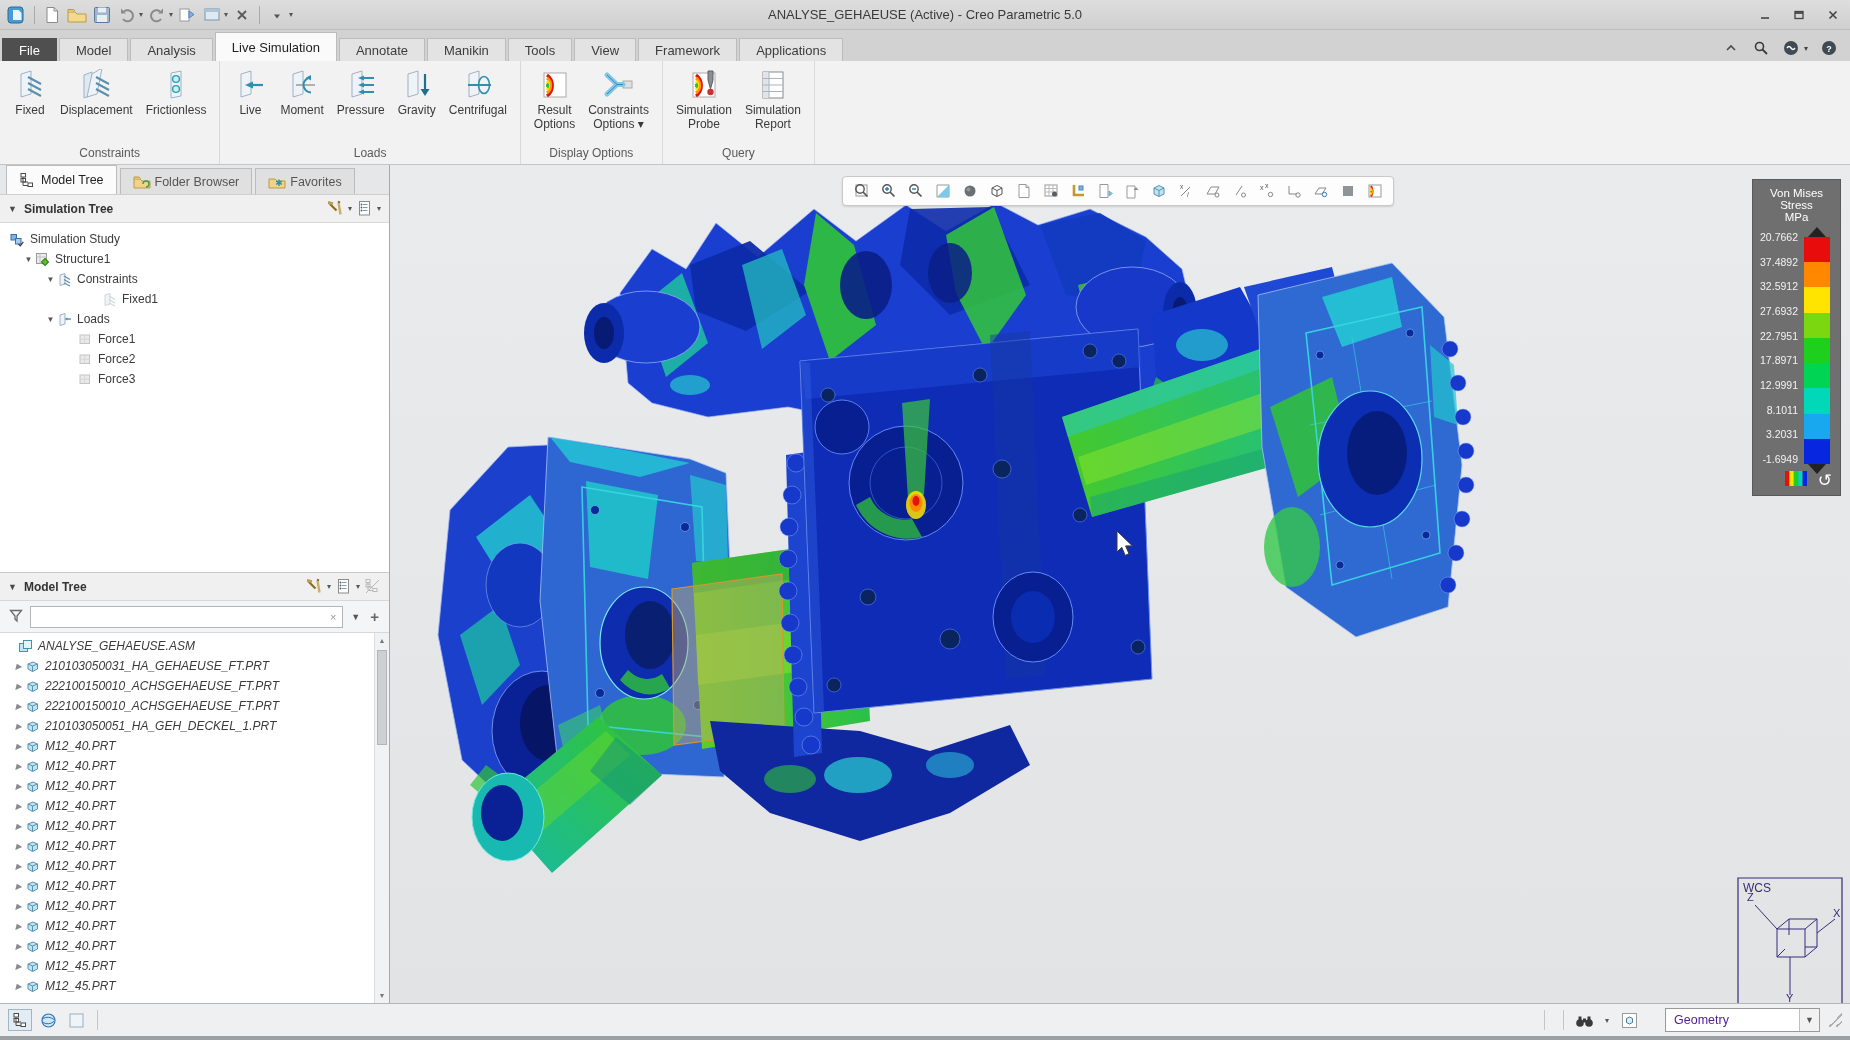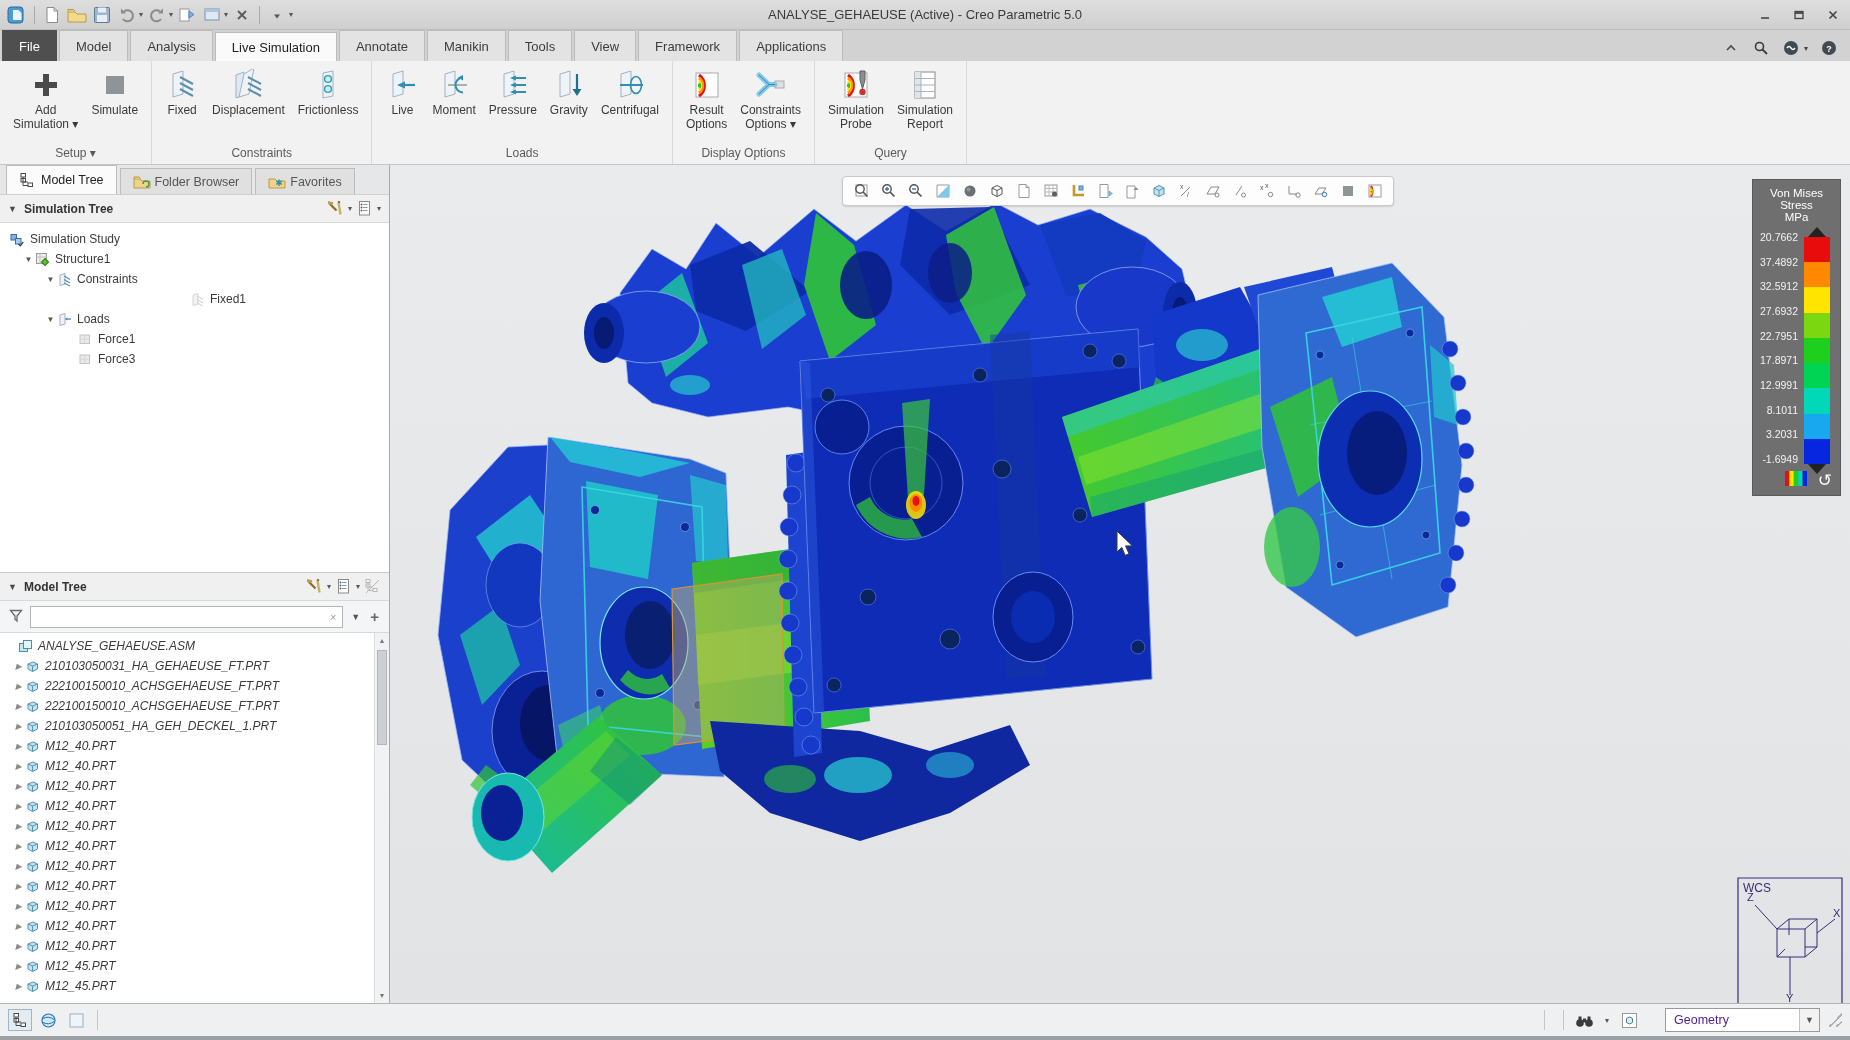--- a/index.html
+++ b/index.html
@@ -13,21 +13,21 @@
   .qa .icon { width:22px; height:22px; display:flex; align-items:center; justify-content:center; }
   .qa .sep { width:1px; height:18px; background:#aaa; margin:0 3px; }
   .qa .dd { font-size:8px; color:#555; margin-left:-2px; }
   .title { position:absolute; left:0; right:0; text-align:center; font-size:13px; color:#3a3a3a; }
   .winctl { margin-left:auto; display:flex; z-index:2; }
   .winctl .icon { width:34px; height:24px; display:flex; align-items:center; justify-content:center; }
 
   
   .tabbar { height:31px; background:#d2d2d2; display:flex; align-items:flex-end; padding:0 2px; }
   .tabs { display:flex; align-items:flex-end; height:100%; }
-  .tab { height:31px; display:flex; align-items:center; padding:0 16px; font-size:13px; color:#3c3c3c;
+  .tab { height:23px; display:flex; align-items:center; padding:0 16px; font-size:13px; color:#3c3c3c;
          background:#e3e3e3; border:1px solid #bcbcbc; border-bottom:none; margin-right:2px; }
   .tab.file { background:#4f4f4f; color:#fff; border-color:#4f4f4f; }
   .tab.active { background:#fafafa; color:#222; height:29px; }
   .corner { margin-left:auto; display:flex; align-items:center; gap:12px; padding:0 10px 4px 0; }
   .corner .icon { width:18px; height:18px; display:flex; align-items:center; justify-content:center; }
   .corner .dd { font-size:8px; color:#444; margin-left:-8px; }
 
   
   .ribbon { height:104px; background:#f2f2f3; border-bottom:1px solid #c5c5c5; display:flex; }
   .rgroup { display:flex; flex-direction:column; border-right:1px solid #d9d9d9; }
@@ -240,42 +240,20 @@
         </span>
       </div>
   </div>
 
   <div class="ribbon" id="ribbon">
       <div class="rgroup">
         <div class="rbtns">
           <div class="rbtn">
             <div class="bicon">
               <svg width="32" height="32" viewBox="0 0 32 32">
-                <path d="M13,5 h6 v8 h8 v6 h-8 v8 h-6 v-8 h-8 v-6 h8 z" fill="#4a4a4a"></path>
-              </svg>
-            </div>
-            <div class="bline">Add</div>
-            <div class="bline">Simulation ▾</div>
-          </div>
-          <div class="rbtn">
-            <div class="bicon">
-              <svg width="32" height="32" viewBox="0 0 32 32">
-                <rect x="7" y="7" width="18" height="18" fill="#8f9496"></rect>
-              </svg>
-            </div>
-            <div class="bline">Simulate</div>
-          </div>
-        </div>
-        <div class="rlabel">Setup ▾</div>
-      </div>
-      <div class="rgroup">
-        <div class="rbtns">
-          <div class="rbtn">
-            <div class="bicon">
-              <svg width="32" height="32" viewBox="0 0 32 32">
                 <path d="M7,5 L17,2 L17,25 L7,28 Z" fill="#eef3f8" stroke="#9fb2c4"></path>
                 <path d="M14,8 L27,15 M14,14 L27,21 M14,20 L27,27" stroke="#5b8fae" stroke-width="2"></path>
               </svg>
             </div>
             <div class="bline">Fixed</div>
           </div>
           <div class="rbtn">
             <div class="bicon">
               <svg width="32" height="32" viewBox="0 0 32 32">
                 <path d="M4,6 L12,3 L12,26 L4,29 Z" fill="#dfe9f2" stroke="#9fb2c4"></path>
@@ -490,21 +468,21 @@
             <span>Structure1</span>
           </div>
           <div class="trow" style="padding-left: 44px;">
             <span class="exp">▼</span>
             <span class="ticon"><svg width="15" height="15" viewBox="0 0 15 15">
                 <path d="M3,3 L8,1.5 L8,12 L3,13.5 Z" fill="#eef3f8" stroke="#9fb2c4"></path>
                 <path d="M7,4 L13,7.5 M7,7.5 L13,11 M7,11 L13,14" stroke="#5b8fae" stroke-width="1.2"></path>
               </svg></span>
             <span>Constraints</span>
           </div>
-          <div class="trow" style="padding-left: 47px; justify-content: center;">
+          <div class="trow" style="padding-left: 102px;">
             <span class="ticon"><svg width="15" height="15" viewBox="0 0 15 15">
                 <g opacity=".5">
                   <path d="M3,3 L8,1.5 L8,12 L3,13.5 Z" fill="#e8e8e8" stroke="#aaa"></path>
                   <path d="M7,4 L13,7.5 M7,7.5 L13,11 M7,11 L13,14" stroke="#9ab2c2" stroke-width="1.2"></path>
                 </g>
               </svg></span>
             <span>Fixed1</span>
           </div>
           <div class="trow" style="padding-left: 44px;">
             <span class="exp">▼</span>
@@ -516,20 +494,29 @@
             <span>Loads</span>
           </div>
           <div class="trow" style="padding-left: 78px;">
             <span class="ticon"><svg width="15" height="15" viewBox="0 0 15 15">
                 <g opacity=".75">
                   <rect x="2" y="3" width="9.5" height="8.5" fill="#e4e4e4" stroke="#b0b0b0"></rect>
                   <path d="M2,7.2 h9.5 M6.7,3 v8.5" stroke="#c8c8c8"></path>
                 </g>
               </svg></span>
             <span>Force1</span>
+          </div>
+          <div class="trow" style="padding-left: 78px;">
+            <span class="ticon"><svg width="15" height="15" viewBox="0 0 15 15">
+                <g opacity=".75">
+                  <rect x="2" y="3" width="9.5" height="8.5" fill="#e4e4e4" stroke="#b0b0b0"></rect>
+                  <path d="M2,7.2 h9.5 M6.7,3 v8.5" stroke="#c8c8c8"></path>
+                </g>
+              </svg></span>
+            <span>Force2</span>
           </div>
           <div class="trow" style="padding-left: 78px;">
             <span class="ticon"><svg width="15" height="15" viewBox="0 0 15 15">
                 <g opacity=".75">
                   <rect x="2" y="3" width="9.5" height="8.5" fill="#e4e4e4" stroke="#b0b0b0"></rect>
                   <path d="M2,7.2 h9.5 M6.7,3 v8.5" stroke="#c8c8c8"></path>
                 </g>
               </svg></span>
             <span>Force3</span>
           </div>

